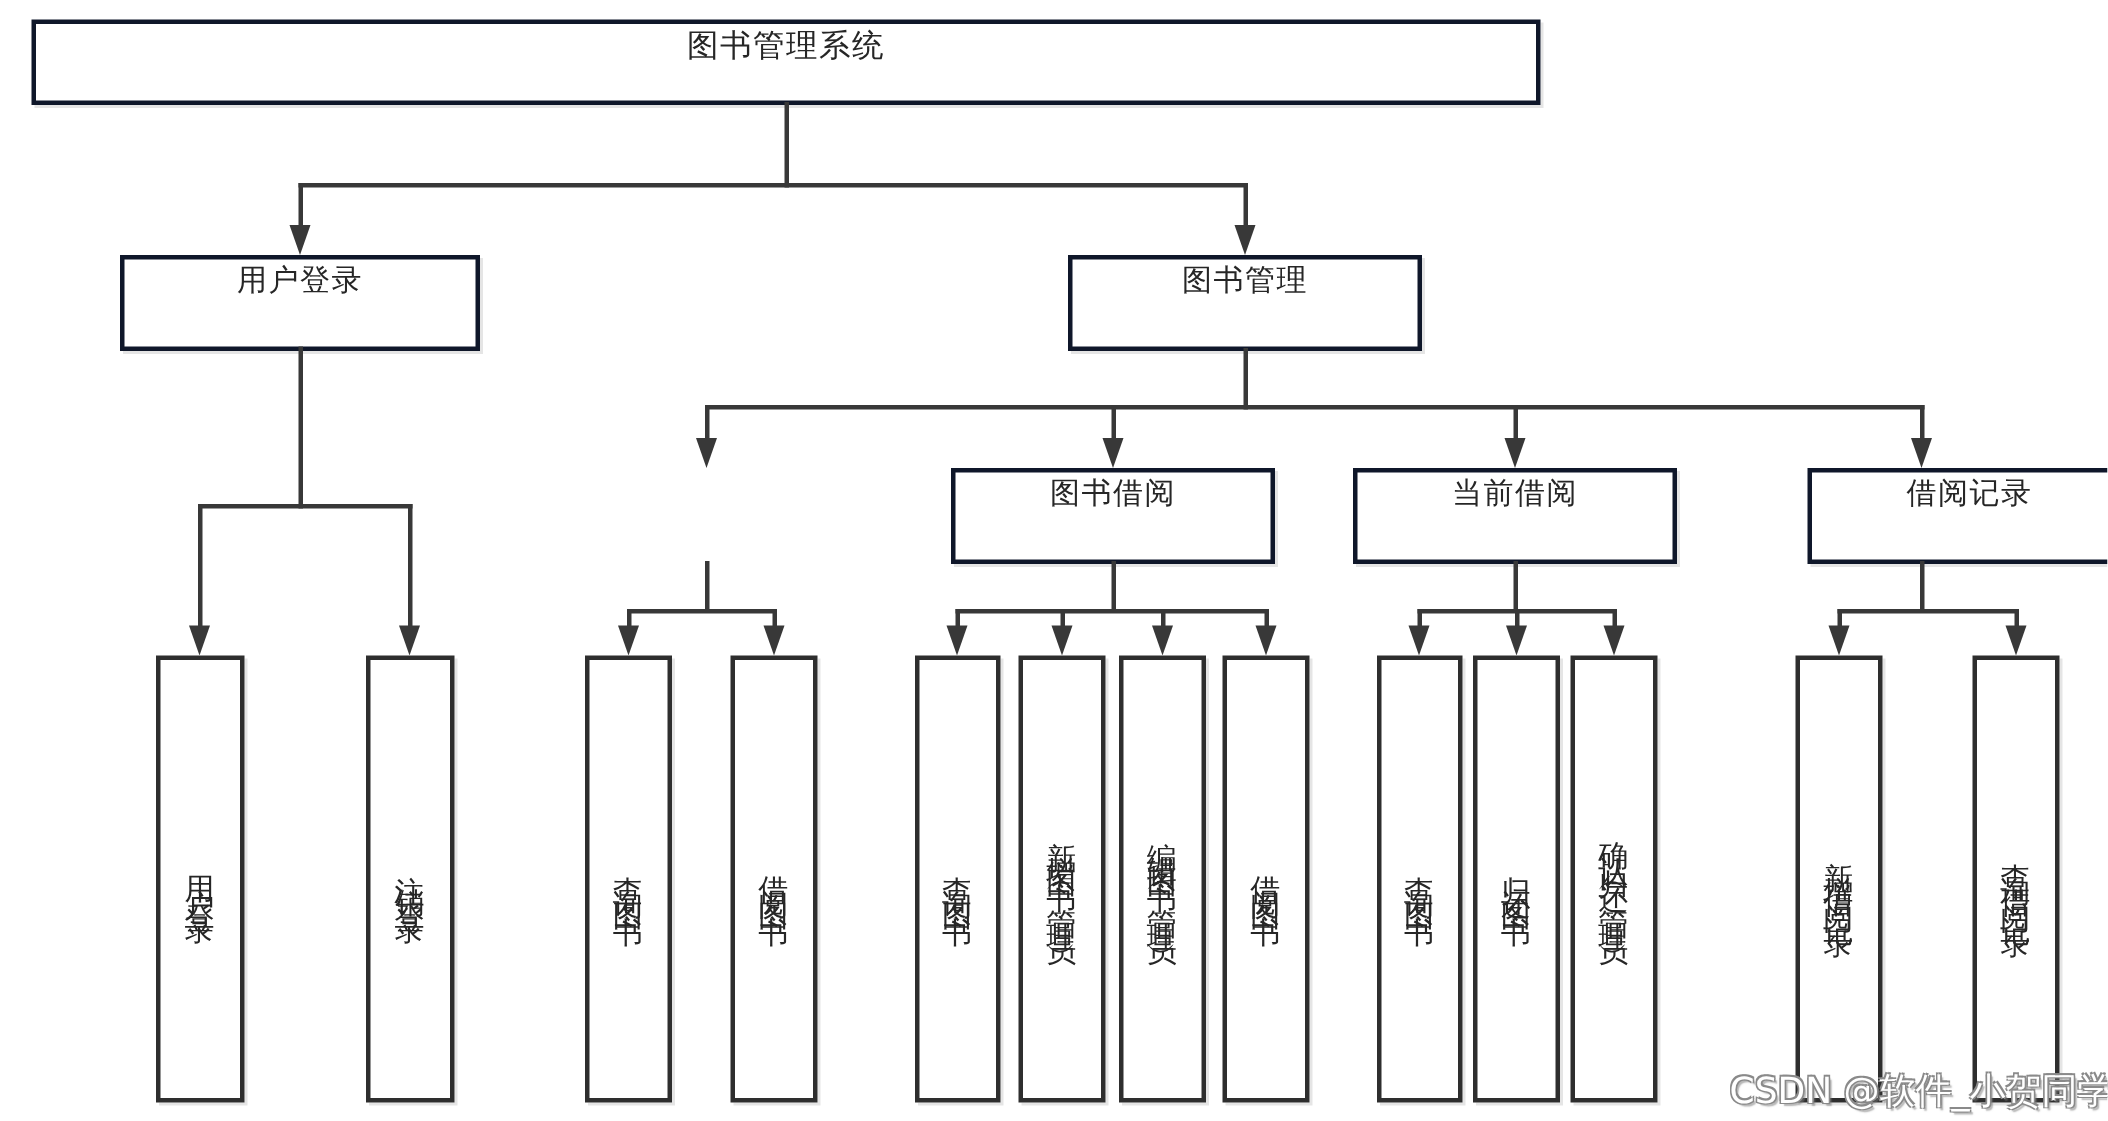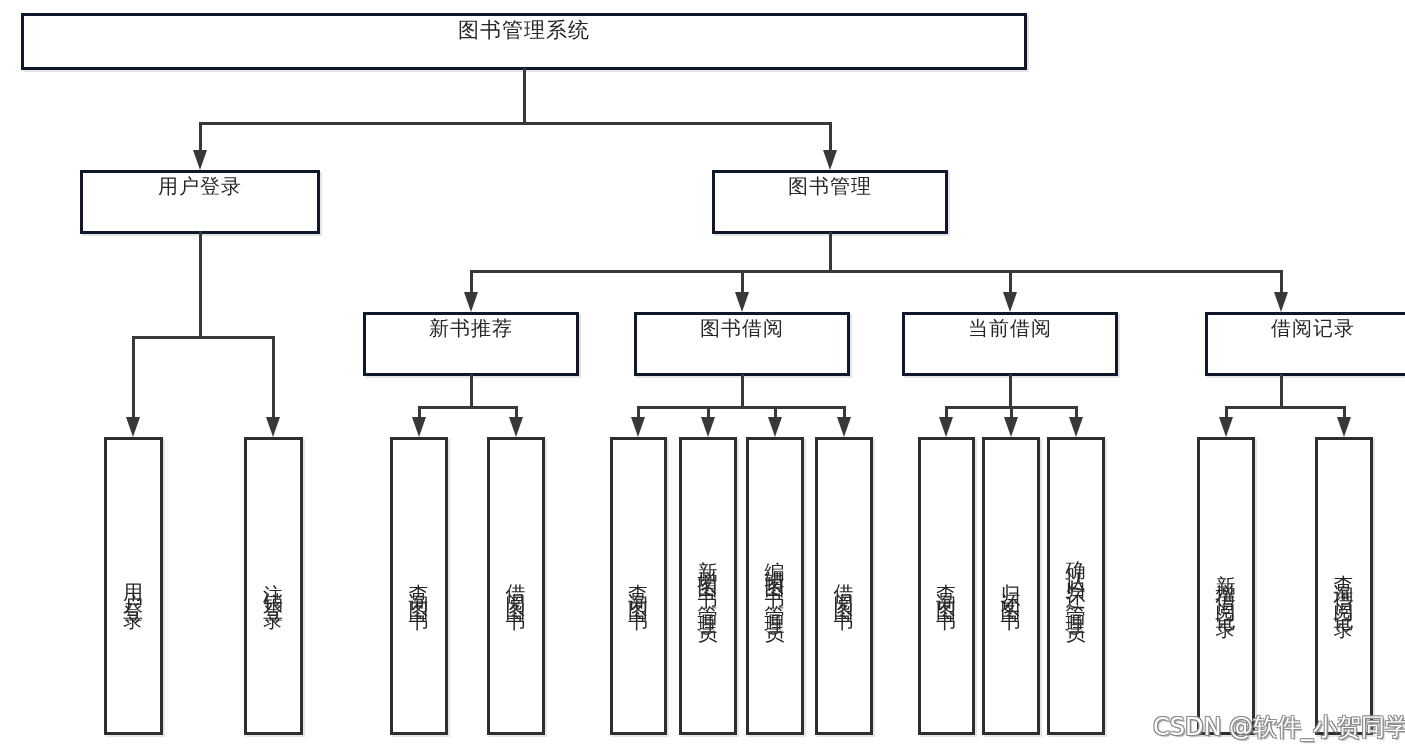--- a/index.html
+++ b/index.html
@@ -66,23 +66,20 @@
   <div class="hline" style="left:470px;top:270px;width:813px"></div>
   <div class="vline" style="left:470px;top:270px;height:24px"></div>
   <div class="arrow" style="left:464px;top:292px"></div>
   <div class="vline" style="left:741px;top:270px;height:24px"></div>
   <div class="arrow" style="left:735px;top:292px"></div>
   <div class="vline" style="left:1009px;top:270px;height:24px"></div>
   <div class="arrow" style="left:1003px;top:292px"></div>
   <div class="vline" style="left:1280px;top:270px;height:24px"></div>
   <div class="arrow" style="left:1274px;top:292px"></div>
 
-  <div class="node" style="left:363px;top:312px;width:216px;height:64px">
-    <span class="lbl">新书推荐</span>
-  </div>
   <div class="node" style="left:634px;top:312px;width:216px;height:64px">
     <span class="lbl">图书借阅</span>
   </div>
   <div class="node" style="left:902px;top:312px;width:216px;height:64px">
     <span class="lbl">当前借阅</span>
   </div>
   <div class="node" style="left:1205px;top:312px;width:216px;height:64px">
     <span class="lbl">借阅记录</span>
   </div>
 

